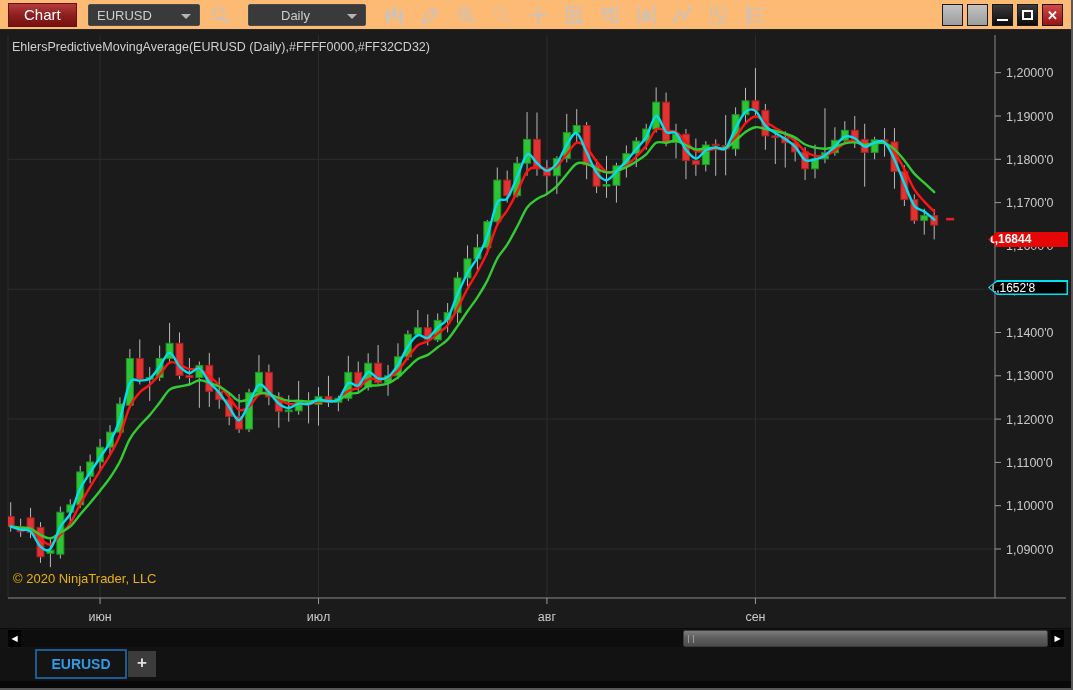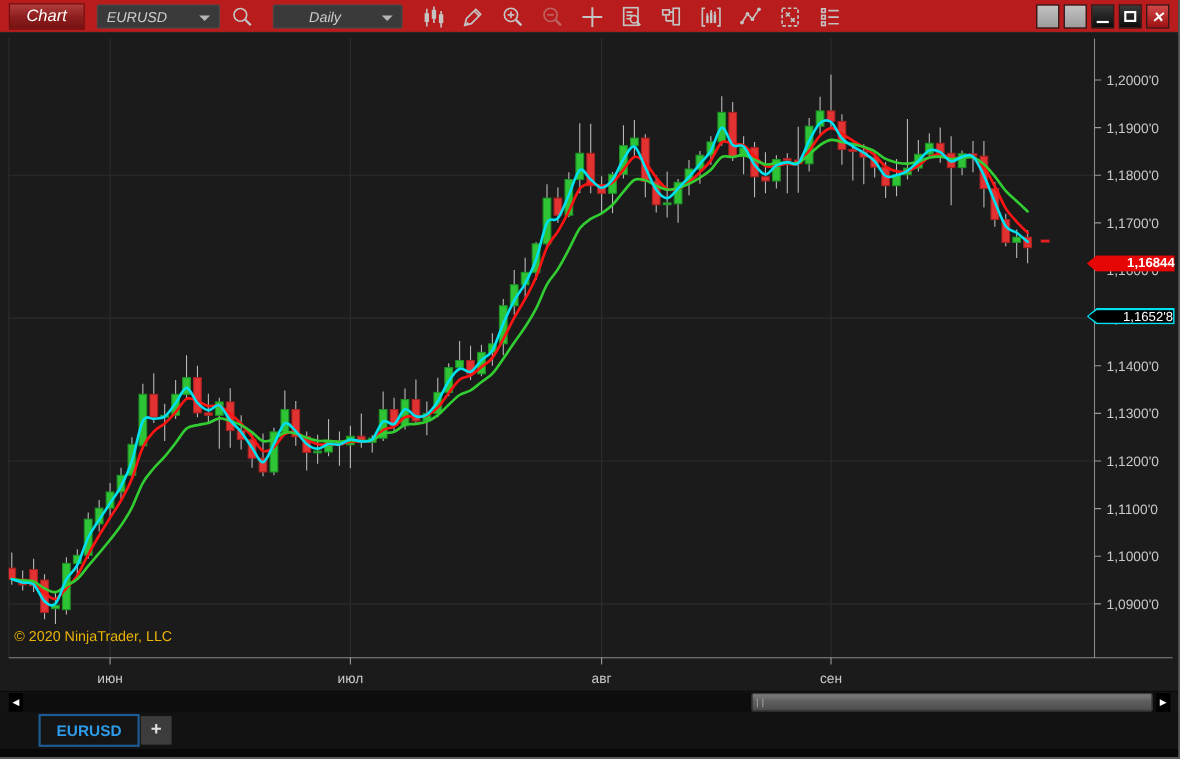--- a/index.html
+++ b/index.html
@@ -5,21 +5,21 @@
   * { margin:0; padding:0; box-sizing:border-box; }
   html,body { background:#000; }
   body { font-family:"Liberation Sans", sans-serif; }
   .window {
     position:relative; width:1073px; height:690px; background:#0b0b0b;
     overflow:hidden; border-right:2px solid #585858; border-bottom:2px solid #585858;
   }
   
   .titlebar {
     position:absolute; left:0; top:0; width:100%; height:30px;
-    background:#b91c1c; border-bottom:1px solid #262626;font-style:italic;
+    background:#fdba74; border-bottom:1px solid #262626;
   }
   .chart-label {
     position:absolute; left:8px; top:3px; height:24px; padding:0 15px;
     background:linear-gradient(#b13c3c,#8c1d1d 55%,#771111);
     border:1px solid #6b0f0f; color:#fff; font-size:15px; line-height:22px;
   }
   .dropdown {
     position:absolute; top:4px; height:22px; background:#3a3a3a;
     color:#cdcdcd; font-size:13px; line-height:22px; padding:0 8px;
     border-radius:2px; border:1px solid #4a4a4a;
@@ -51,21 +51,21 @@
   .wbtn.close { background:linear-gradient(#d24848,#9c1212); color:#fff; font-size:13px; font-weight:bold; }
   
   .chart-area { position:absolute; left:0; top:30px; width:1073px; height:598px; background:#1b1b1b; }
   #plot { position:absolute; left:0; top:0; }
   .indicator-label {
     position:absolute; left:12px; top:10px; color:#cfcfcf; font-size:12.5px; white-space:nowrap;
   }
   .copyright { position:absolute; left:13px; top:541px; color:#eab308; font-size:13px; }
   .marker {
     position:absolute; left:988px; width:80px; height:15px; color:#fff;
-    font-size:12px; font-weight:bold; text-align:right; line-height:15px;
+    font-size:12px; font-weight:bold; text-align:left; line-height:15px;
     clip-path:polygon(0 50%, 9px 0, 100% 0, 100% 100%, 9px 100%);
   }
   .marker-red { top:172px; background:#e60606; }
   .marker-cyan { top:187px; background:#00e0f0; }
   .marker-cyan .inner {
     position:absolute; left:1.5px; top:1.5px; right:1.5px; bottom:1.5px;
     background:#000; clip-path:polygon(0 50%, 8px 0, 100% 0, 100% 100%, 8px 100%);
     line-height:12px; font-weight:normal;
   }
   
@@ -485,20 +485,21 @@
           <line x1="100.07000000000001" y1="568" x2="100.07000000000001" y2="574" stroke="#9a9a9a"></line>
           <text x="100.07000000000001" y="591" fill="#c9c9c9" font-size="12.5" text-anchor="middle" font-family="&quot;Liberation Sans&quot;, sans-serif">июн</text>
           <line x1="318.53" y1="568" x2="318.53" y2="574" stroke="#9a9a9a"></line>
           <text x="318.53" y="591" fill="#c9c9c9" font-size="12.5" text-anchor="middle" font-family="&quot;Liberation Sans&quot;, sans-serif">июл</text>
           <line x1="546.9200000000001" y1="568" x2="546.9200000000001" y2="574" stroke="#9a9a9a"></line>
           <text x="546.9200000000001" y="591" fill="#c9c9c9" font-size="12.5" text-anchor="middle" font-family="&quot;Liberation Sans&quot;, sans-serif">авг</text>
           <line x1="755.45" y1="568" x2="755.45" y2="574" stroke="#9a9a9a"></line>
           <text x="755.45" y="591" fill="#c9c9c9" font-size="12.5" text-anchor="middle" font-family="&quot;Liberation Sans&quot;, sans-serif">сен</text>
         </g>
       </svg>
+    <div class="indicator-label">EhlersPredictiveMovingAverage(EURUSD (Daily),#FFFF0000,#FF32CD32)</div>
     <div class="copyright">© 2020 NinjaTrader, LLC</div>
     <div class="marker marker-red" style="top: 202px;">
       <span>1,16844</span>
     </div>
     <div class="marker marker-cyan" style="top: 217px; margin-top: 33px;">
       <div class="inner"><span>1,1652'8</span></div>
     </div>
   </div>
 
   <div class="scrollbar">

